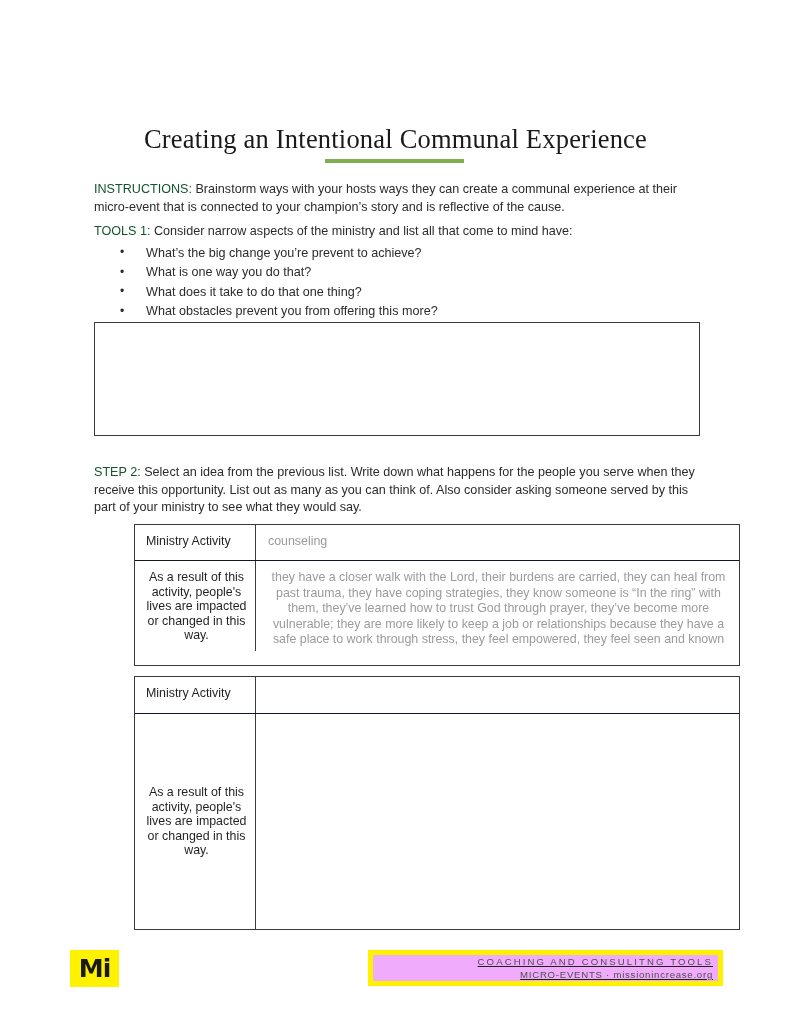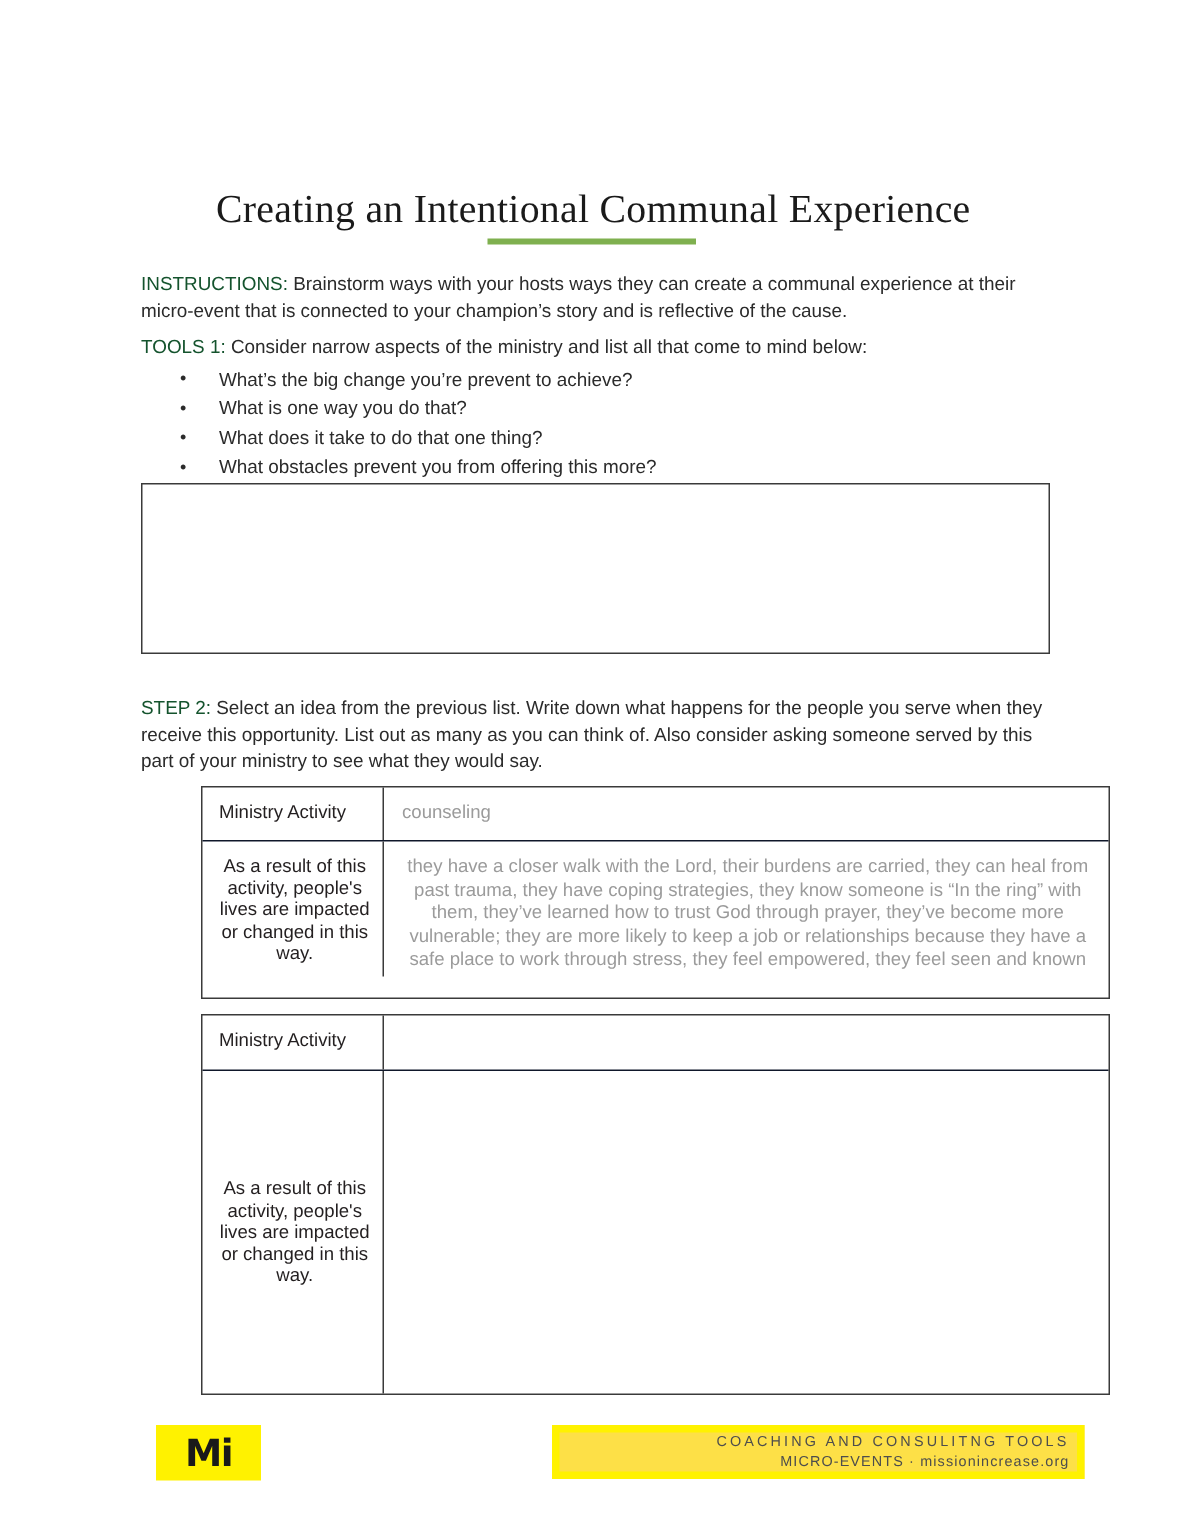--- a/index.html
+++ b/index.html
@@ -160,23 +160,23 @@
   #table-blank .row-body .cell-label {
     display: flex;
     align-items: center;
     padding-top: 0;
     padding-bottom: 0;
   }
 
   
   .logo {
     position: absolute;
-    left: 104px;
+    left: 70px;
     top: 950px;
-    width: 70px;
+    width: 49px;
     height: 37px;
     background: #fff200;
     display: flex;
     align-items: center;
     justify-content: center;
     text-align: center;
   }
   .logo-text {
     font-family: "DejaVu Sans", sans-serif;
     font-weight: bold;
@@ -187,26 +187,27 @@
   }
 
   .footer-highlight {
     position: absolute;
     left: 368px;
     top: 950px;
     width: 355px;
     height: 36px;
     border: 5px solid #fff200;
     box-sizing: border-box;
-    background: #fde047;
+    background: #f0abfc;
     display: flex;
     flex-direction: column;
     align-items: flex-end;
     justify-content: center;
     padding-right: 5px;
+    text-decoration: underline;
   }
   .footer-line1 {
     font-size: 9.6px;
     letter-spacing: 2.1px;
     color: #4d4d4d;
     white-space: nowrap;
     line-height: 13px;
   }
   .footer-line2 {
     font-size: 9.6px;
@@ -223,21 +224,21 @@
 
   <div class="title">Creating an Intentional Communal Experience</div>
   <div class="title-rule"></div>
 
   <div class="instructions">
     <b>INSTRUCTIONS:</b><span> Brainstorm ways with your hosts ways they can create a communal experience at their micro-event that is connected to your champion’s story and is reflective of the cause.</span>
   </div>
 
   <div class="step1">
     <div>
-      <span class="steplead">TOOLS 1:</span><span> Consider narrow aspects of the ministry and list all that come to mind below:</span>
+      <span class="steplead">TOOLS 1:</span><span> Consider narrow aspects of the ministry and list all that come to mind have:</span>
     </div>
     <ul class="bullets">
       <li>What’s the big change you’re prevent to achieve?</li>
       <li>What is one way you do that?</li>
       <li>What does it take to do that one thing?</li>
       <li>What obstacles prevent you from offering this more?</li>
     </ul>
   </div>
 
   <div class="answerbox"></div>

